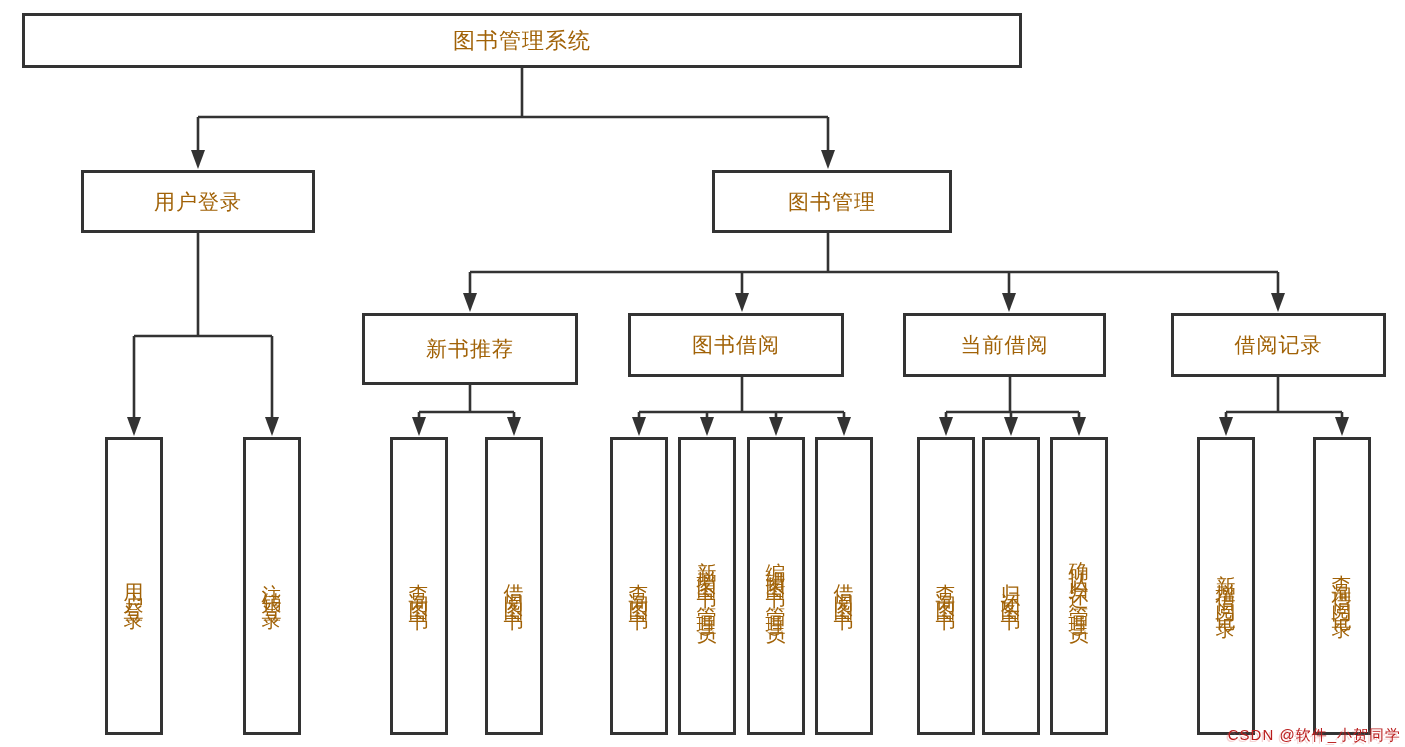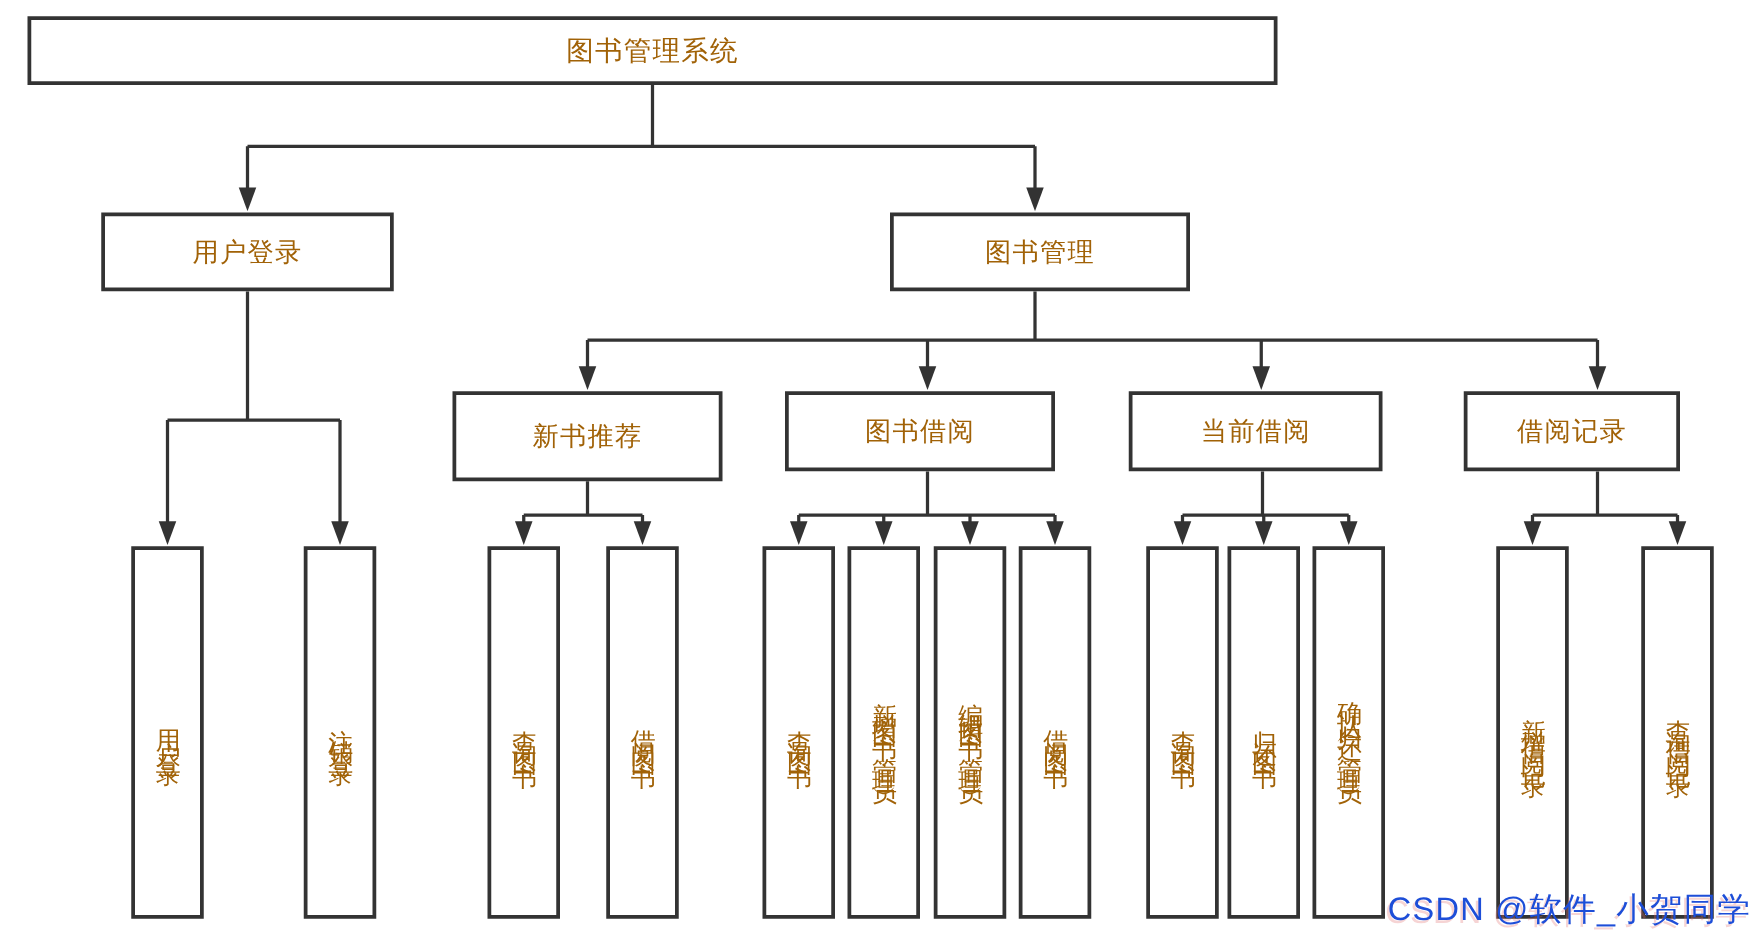--- a/index.html
+++ b/index.html
@@ -14,21 +14,21 @@
     color:#a16207;z-index:2;
   }
   .node.h{font-size:21px;letter-spacing:1px;}
   .node.v{top:437px;width:58px;height:298px;}
   .node.v span{
     writing-mode:vertical-rl;text-orientation:mixed;
     font-size:20px;line-height:1;letter-spacing:9px;
   }
   .watermark{
     position:absolute;right:4px;bottom:2px;z-index:3;
-    font-size:26px;letter-spacing:1px;color:#1d4ed8;
+    font-size:15px;letter-spacing:1px;color:#b91c1c;
     text-shadow:-2px 2px 0 rgba(226,112,112,0.30);
   }
 </style>
 </head>
 <body>
 
 <div class="canvas">
 
   <svg class="wires" width="1405" height="747" viewBox="0 0 1405 747">
     <g stroke="#333333" stroke-width="2.6" fill="none">
@@ -76,21 +76,21 @@
 
   <div class="node h" style="left:362px;top:313px;width:216px;height:72px;">
     <span>新书推荐</span>
   </div>
   <div class="node h" style="left:628px;top:313px;width:216px;height:64px;">
     <span>图书借阅</span>
   </div>
   <div class="node h" style="left:903px;top:313px;width:203px;height:64px;">
     <span>当前借阅</span>
   </div>
-  <div class="node h" style="left:1171px;top:313px;width:173px;height:64px;">
+  <div class="node h" style="left:1171px;top:313px;width:215px;height:64px;">
     <span>借阅记录</span>
   </div>
 
   <div class="node v" style="left:105px;">
     <span>用户登录</span>
   </div>
   <div class="node v" style="left:243px;">
     <span>注销登录</span>
   </div>
 

